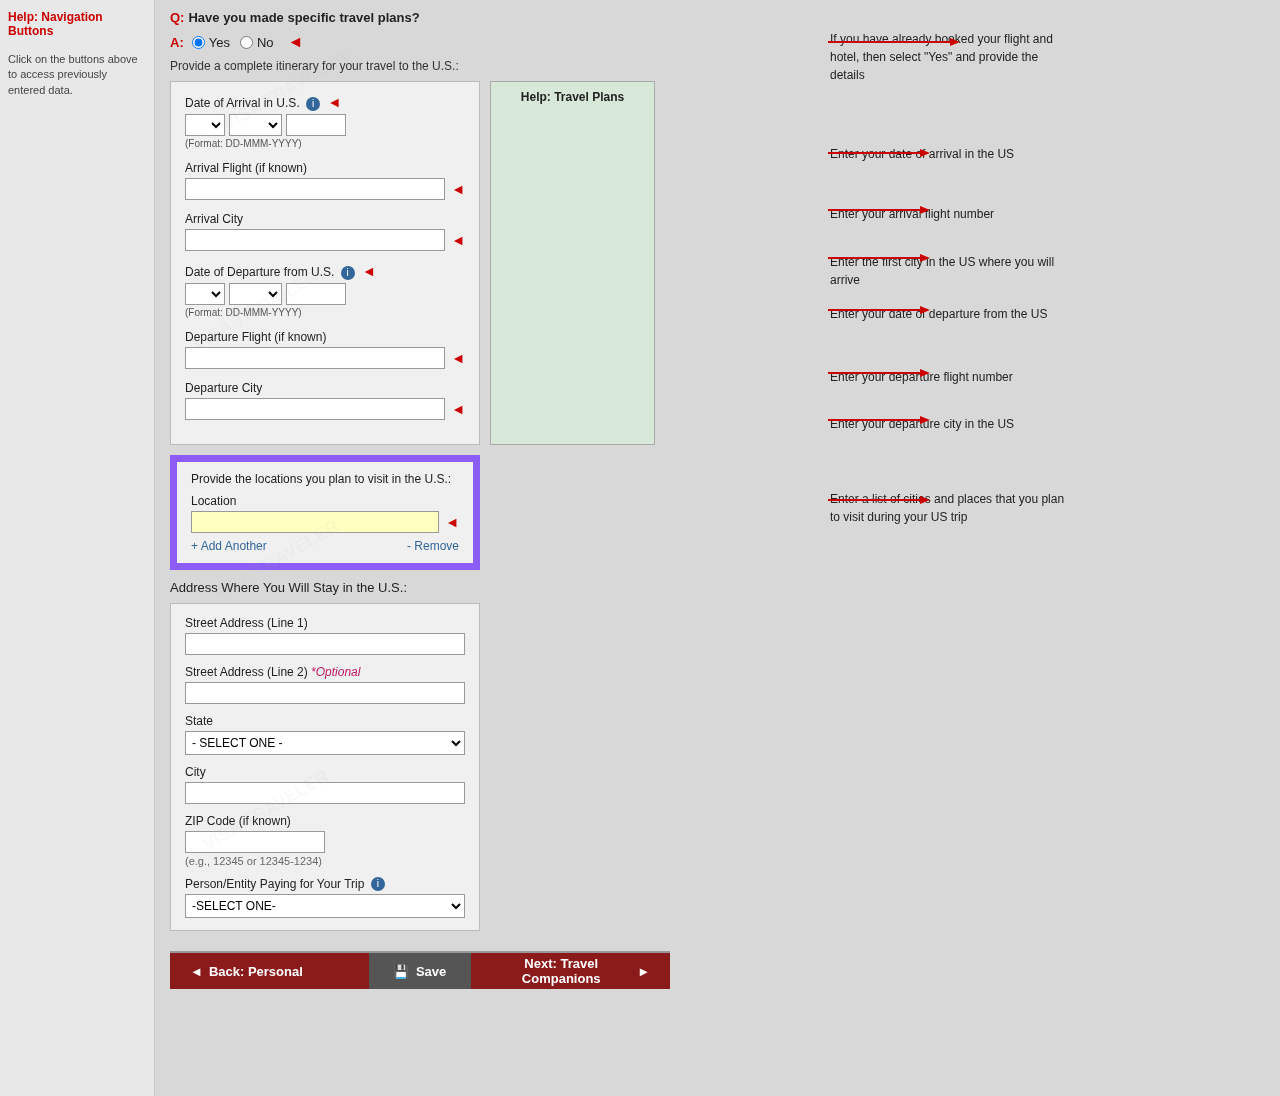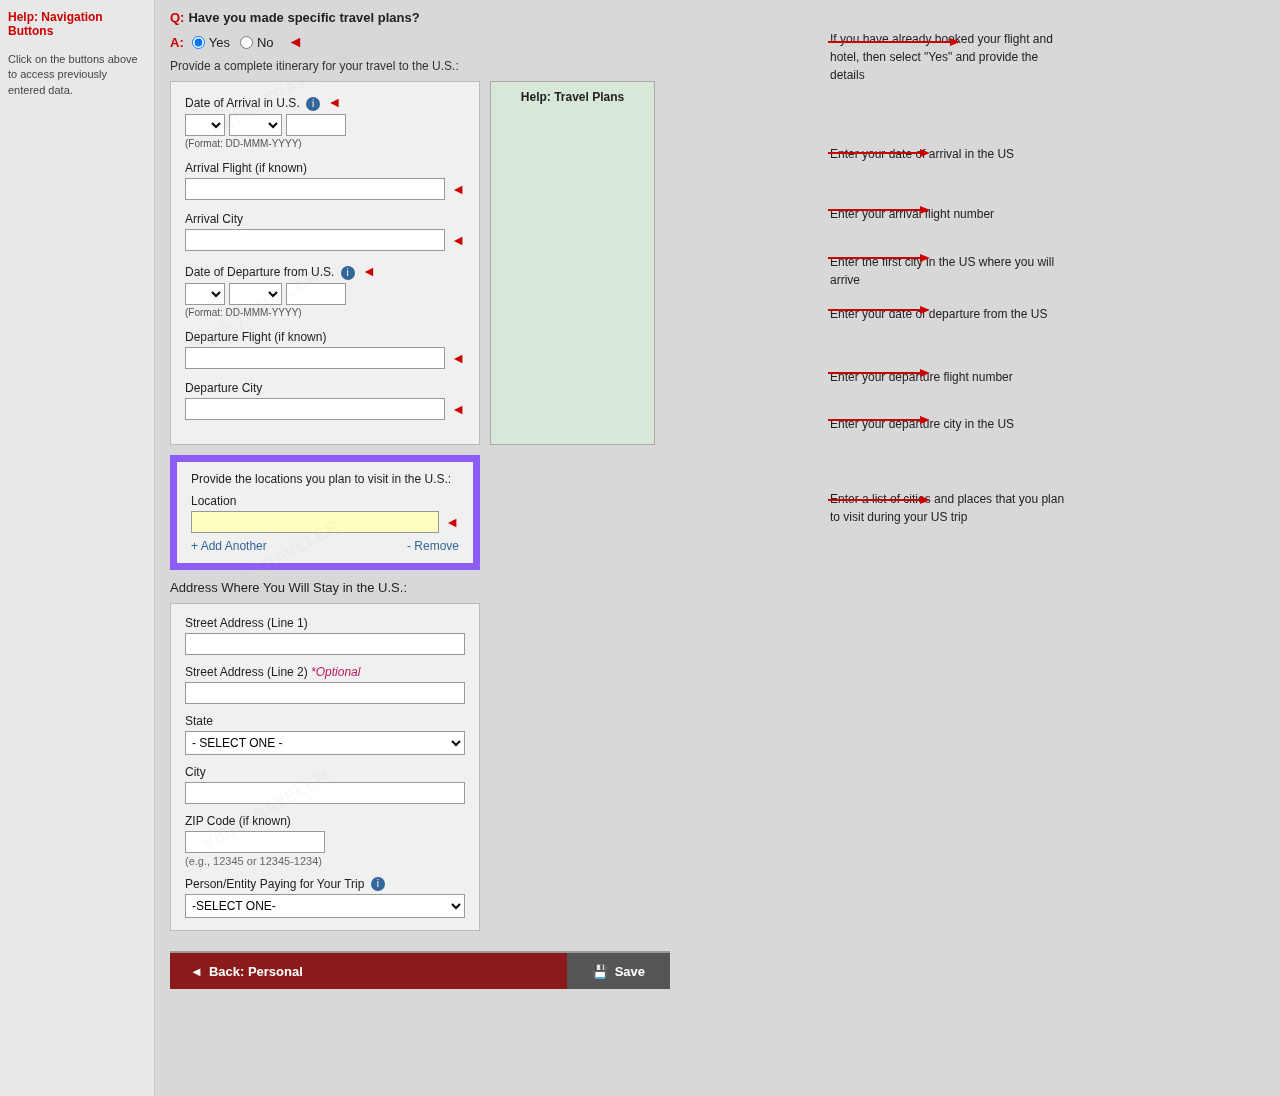--- a/index.html
+++ b/index.html
@@ -429,20 +429,24 @@
 
     <div class="footer-bar" style="margin-top:20px; width:500px;">
       <button class="btn-back">
         <span>◄</span>
         <span>Back: Personal</span>
       </button>
       <button class="btn-save">
         <span>💾</span>
         <span>Save</span>
       </button>
+      <button class="btn-next">
+        <span>Next: Travel Companions</span>
+        <span>►</span>
+      </button>
     </div>
   </div>
 
   <div class="annotations-panel" style="width:460px; padding:15px; font-size:12px; line-height:1.5; position:relative;">
 
     <div style="position:absolute; top:30px; left:10px; max-width:240px;">
       <span>If you have already booked your flight and hotel, then select "Yes" and provide the details</span>
     </div>
 
     <div style="position:absolute; top:145px; left:10px; max-width:230px;">

